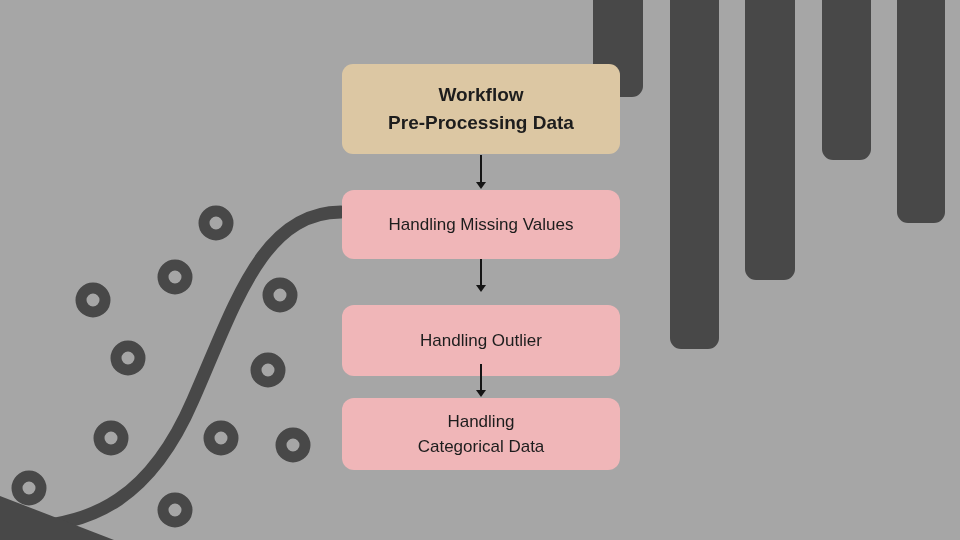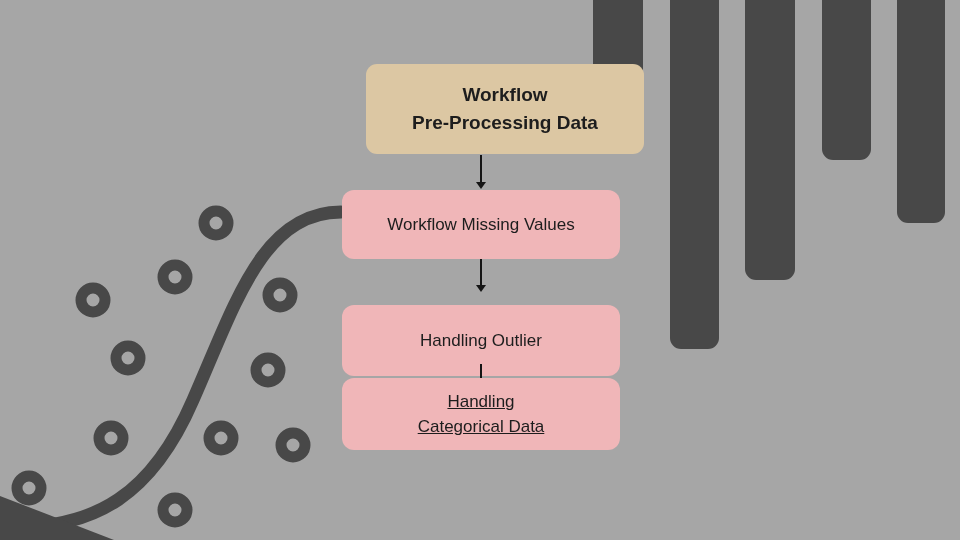--- a/index.html
+++ b/index.html
@@ -34,32 +34,31 @@
     white-space: pre-line;
     box-sizing: border-box;
   }
   .title-box {
     top: 64px; height: 90px;
     background: #dcc7a3;
     border-radius: 11px;
     font-size: 19px;
     font-weight: 700;
     line-height: 28px;
-    margin-left: 24px;
   }
   .step-box {
     background: #f0b6b8;
     border-radius: 12px;
     font-size: 17px;
     font-weight: 400;
     line-height: 25px;
   }
   .step-box.step-1 { top: 190px; height: 69px; }
   .step-box.step-2 { top: 305px; height: 71px; }
-  .step-box.step-3 { top: 378px; height: 72px; text-decoration: underline; }
+  .step-box.step-3 { top: 398px; height: 72px; }
   .arrow {
     position: absolute;
     left: 481px;
     transform: translateX(-50%);
     width: 12px;
     display: flex;
     flex-direction: column;
     align-items: center;
   }
   .arrow.arrow-1 { top: 155px; height: 34px; }
@@ -117,21 +116,21 @@
       <div>Workflow
 Pre-Processing Data</div>
     </div>
 
     <div class="arrow arrow-1">
       <div class="arrow-line"></div>
       <div class="arrow-head"></div>
     </div>
 
     <div class="box step-box step-1">
-      <div>Workflow Missing Values</div>
+      <div>Handling Missing Values</div>
     </div>
 
     <div class="arrow arrow-2">
       <div class="arrow-line"></div>
       <div class="arrow-head"></div>
     </div>
 
     <div class="box step-box step-2">
       <div>Handling Outlier</div>
     </div>

